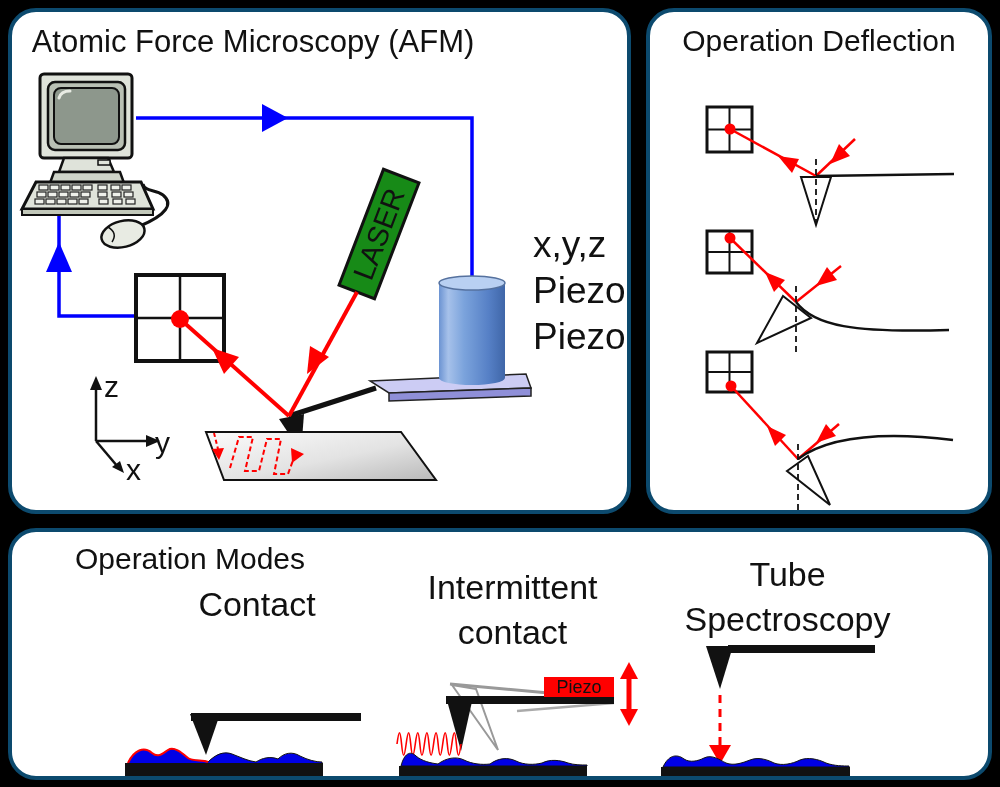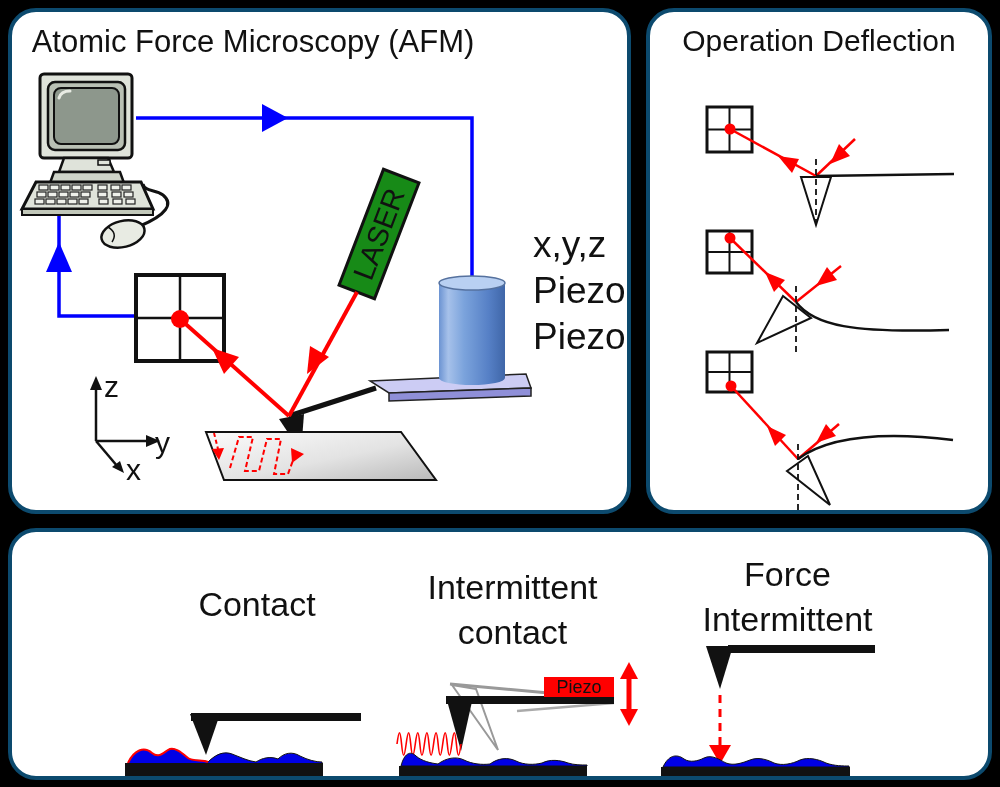--- a/index.html
+++ b/index.html
@@ -203,23 +203,24 @@
         <polygon points="117,414 136,423 125,434" fill="#ff0000"></polygon>
         <polygon points="166,431 176,412 186,424" fill="#ff0000"></polygon>
         <path d="M148,447 C178,425 228,419 303,428" fill="none" stroke="#111" stroke-width="2.5"></path>
         <polygon points="137,459 158,444 180,493" fill="#fff" stroke="#111" stroke-width="2"></polygon>
         <line x1="148" y1="432" x2="148" y2="498" stroke="#111" stroke-width="1.8" stroke-dasharray="6,4"></line>
       </g>
     </svg>
   </div>
 
   <div class="panel" id="panel-modes">
+    <div class="ttl" id="modes-title">Operation Modes</div>
     <div class="mode-label" id="intermittent-label">Intermittent contact</div>
     <div class="mode-label" id="contact-label">Contact</div>
-    <div class="mode-label" id="force-label">Force Intermittent</div>
+    <div class="mode-label" id="force-label">Tube Spectroscopy</div>
 
     <svg width="976" height="244" viewBox="0 0 976 244">
 
       <g>
         <rect x="179" y="181" width="170" height="8" fill="#111"></rect>
         <polygon points="178,182 208,182 194,223" fill="#111"></polygon>
         <path d="M116,231 C122,218 132,214 140,221 C146,226 150,222 156,218 C162,214 170,221 176,226 C182,230 190,227 196,230 C204,222 212,219 220,222 C228,225 236,229 244,230 C250,226 258,224 266,227 C272,221 280,219 288,224 C296,228 304,230 310,230 L310,232 L116,232 Z" fill="#0000e6" stroke="#111" stroke-width="1"></path>
         <path d="M116,231 C122,218 132,214 140,221 C146,226 150,222 156,218 C162,214 170,221 176,226 C182,230 190,227 196,230" fill="none" stroke="#ff0000" stroke-width="2"></path>
         <rect x="113" y="231" width="198" height="13" fill="#111"></rect>
       </g>

